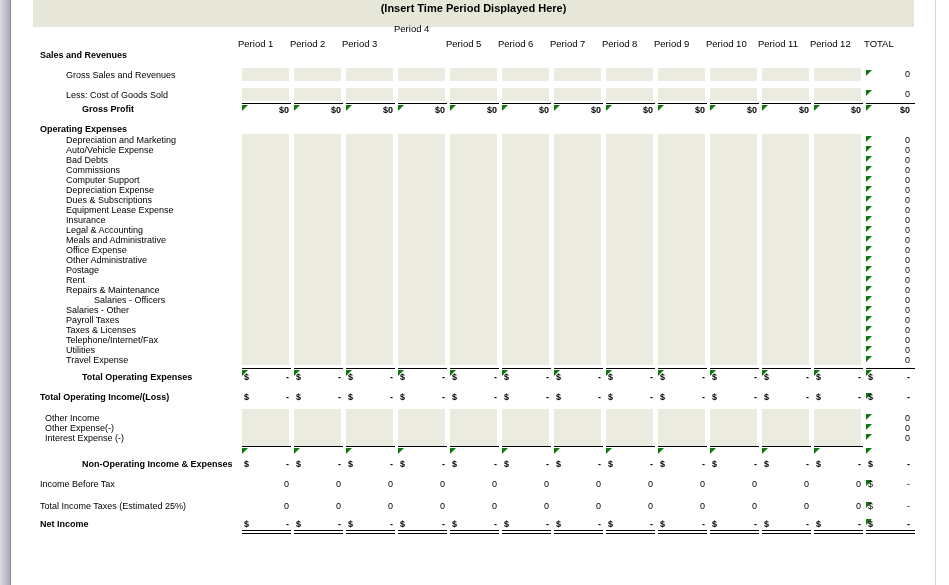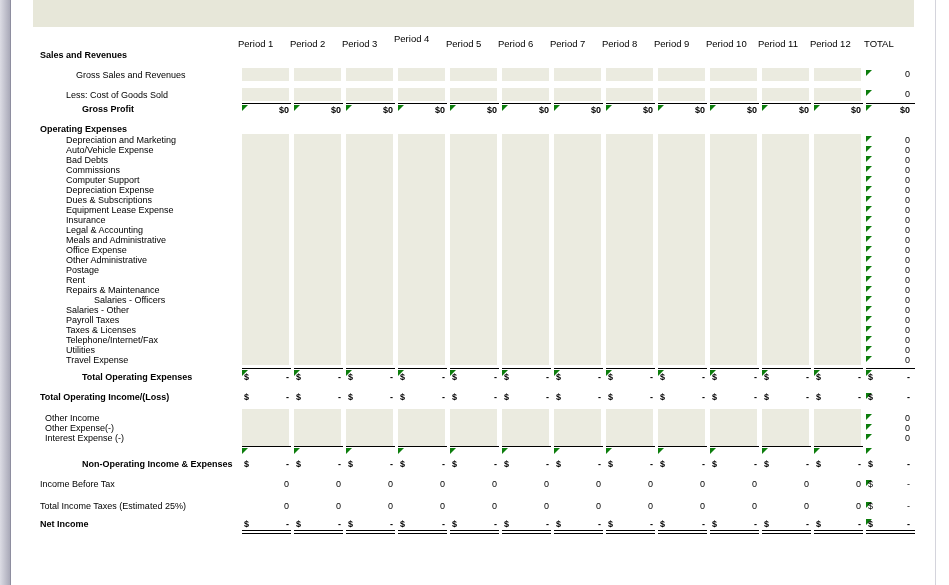--- a/index.html
+++ b/index.html
@@ -23,37 +23,38 @@
   .ln{position:absolute;height:1px;background:#000;}
   .val{text-align:right;}
   .dd{display:flex;justify-content:space-between;}
 </style>
 </head>
 <body>
 
 <div id="page">
   <div id="edge"></div>
   <div id="banner">
+    <div>(Insert Time Period Displayed Here)</div>
   </div>
   <div id="sheet">
       <div class="chdr" style="left: 238px; top: 39px; width: 56px;">Period 1</div>
       <div class="chdr" style="left: 290px; top: 39px; width: 56px;">Period 2</div>
       <div class="chdr" style="left: 342px; top: 39px; width: 56px;">Period 3</div>
-      <div class="chdr" style="left: 394px; top: 34px; width: 56px;">Period 4</div>
+      <div class="chdr" style="left: 394px; top: 24px; width: 56px;">Period 4</div>
       <div class="chdr" style="left: 446px; top: 39px; width: 56px;">Period 5</div>
       <div class="chdr" style="left: 498px; top: 39px; width: 56px;">Period 6</div>
       <div class="chdr" style="left: 550px; top: 39px; width: 56px;">Period 7</div>
       <div class="chdr" style="left: 602px; top: 39px; width: 56px;">Period 8</div>
       <div class="chdr" style="left: 654px; top: 39px; width: 56px;">Period 9</div>
       <div class="chdr" style="left: 706px; top: 39px; width: 56px;">Period 10</div>
       <div class="chdr" style="left: 758px; top: 39px; width: 56px;">Period 11</div>
       <div class="chdr" style="left: 810px; top: 39px; width: 56px;">Period 12</div>
       <div class="chdr" style="left: 864px; top: 39px; width: 52px;">TOTAL</div>
       <div class="lbl b" style="left: 40px; top: 50px;">Sales and Revenues</div>
-      <div class="lbl" style="left: 76px; top: 70px; text-align: right;">Gross Sales and Revenues</div>
+      <div class="lbl" style="left: 66px; top: 70px; text-align: right;">Gross Sales and Revenues</div>
       <div class="lbl" style="left: 66px; top: 90px;">Less: Cost of Goods Sold</div>
       <div class="lbl b" style="left: 82px; top: 104px;">Gross Profit</div>
       <div class="lbl b" style="left: 40px; top: 124px;">Operating Expenses</div>
       <div class="lbl" style="left: 66px; top: 135px;">Depreciation and Marketing</div>
       <div class="lbl" style="left: 66px; top: 145px;">Auto/Vehicle Expense</div>
       <div class="lbl" style="left: 66px; top: 155px;">Bad Debts</div>
       <div class="lbl" style="left: 66px; top: 165px;">Commissions</div>
       <div class="lbl" style="left: 66px; top: 175px;">Computer Support</div>
       <div class="lbl" style="left: 66px; top: 185px;">Depreciation Expense</div>
       <div class="lbl" style="left: 66px; top: 195px;">Dues &amp; Subscriptions</div>

